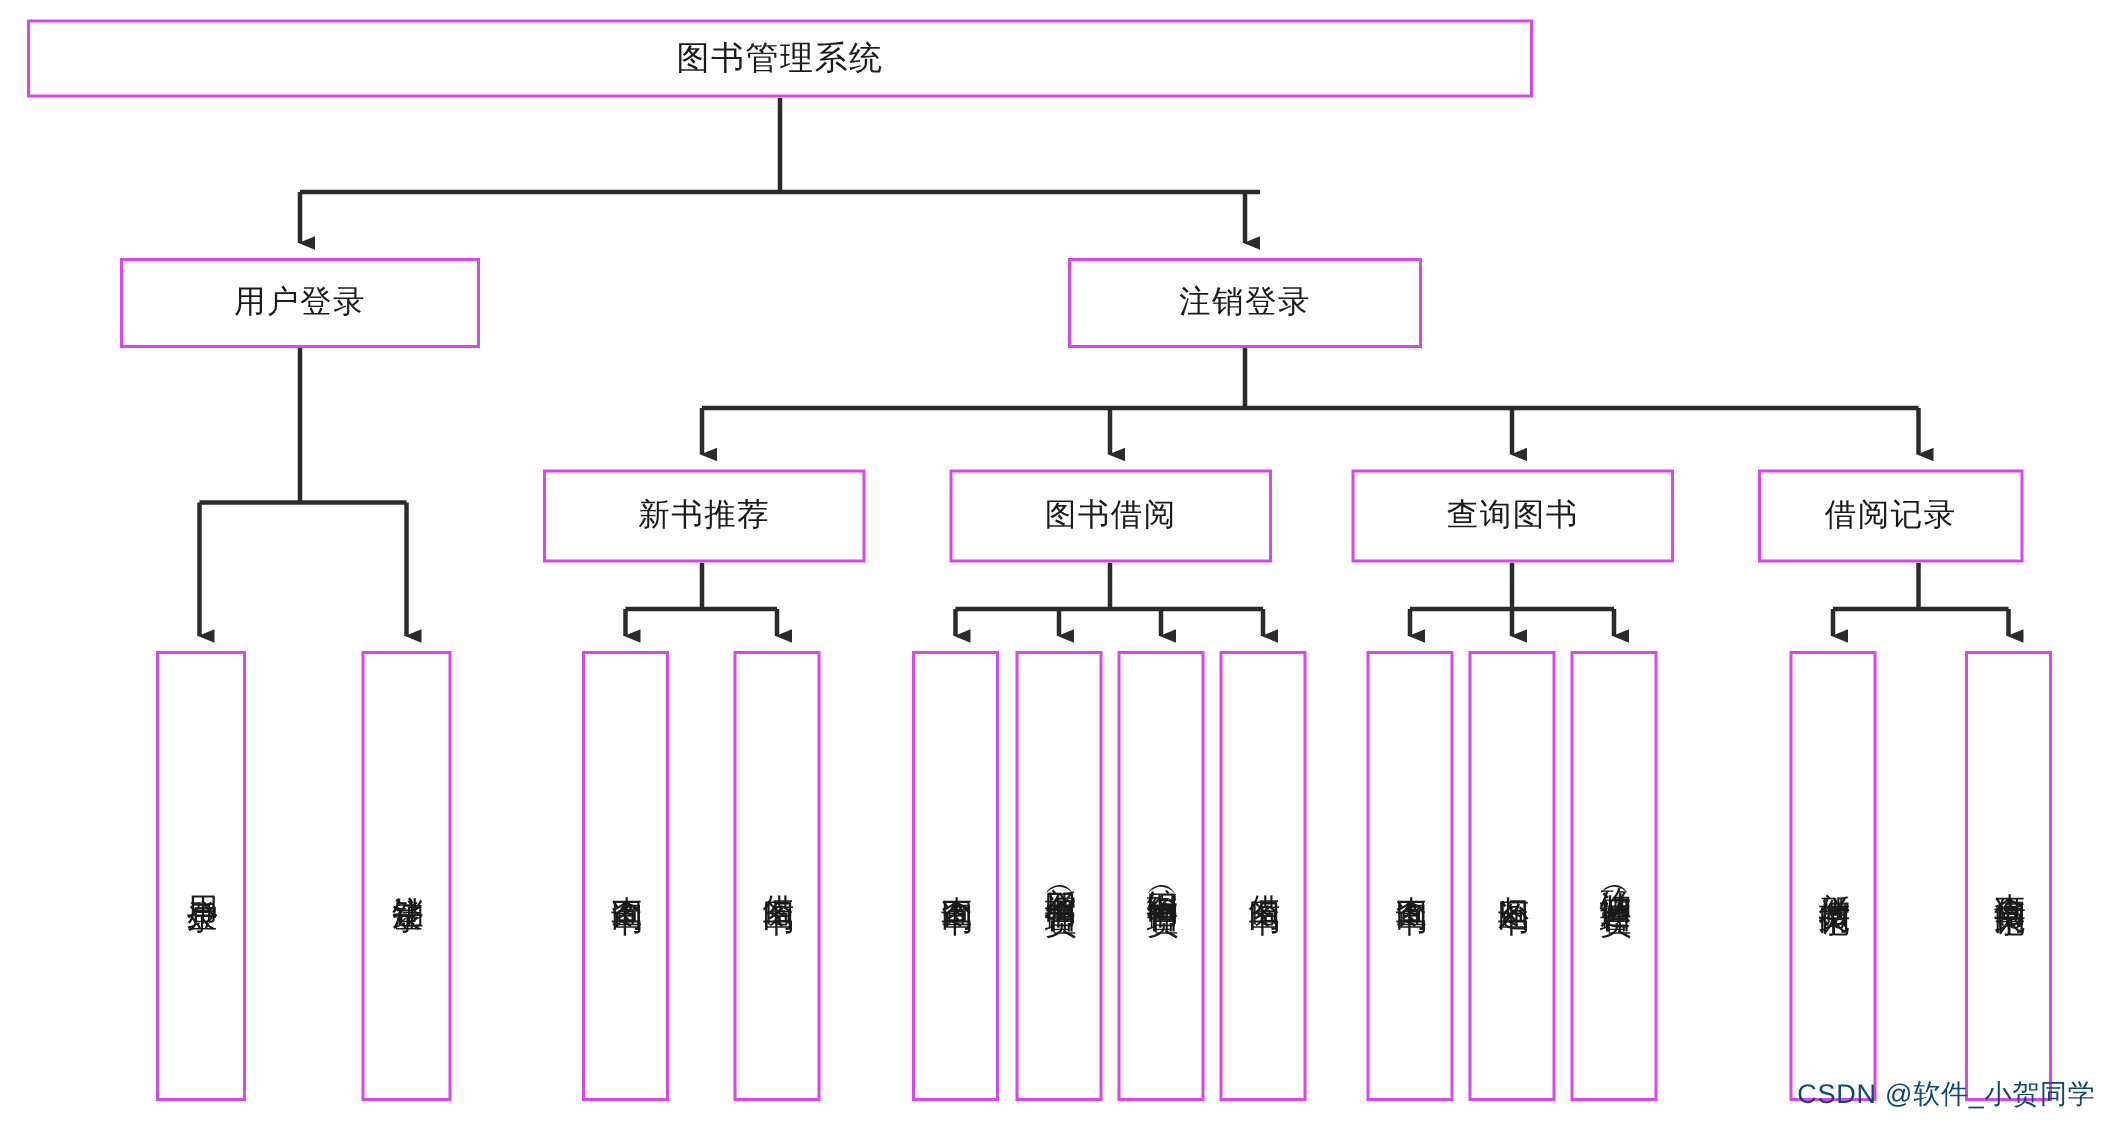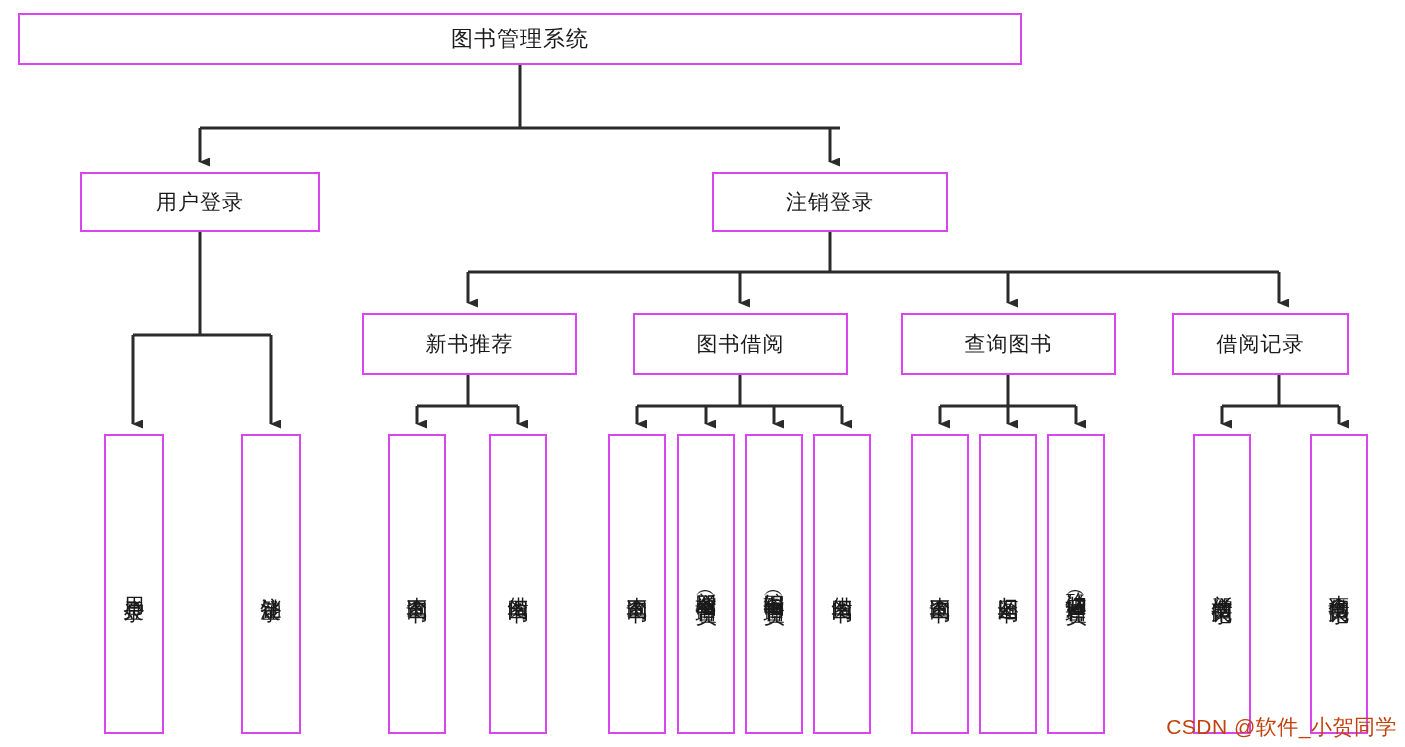--- a/index.html
+++ b/index.html
@@ -54,22 +54,22 @@
   }
   .node.v > span {
     writing-mode: vertical-rl;
     text-orientation: upright;
     display: block;
   }
   .watermark {
     position: absolute;
     right: 8px;
     bottom: 6px;
-    font-size: 21px;
-    color: #c2410c;
+    font-size: 18px;
+    color: #0c4a6e;
     letter-spacing: 0.5px;
     white-space: nowrap;
   }
 </style>
 </head>
 <body>
 
 <div id="canvas">
 
   <svg id="connectors" viewBox="0 0 1405 747" xmlns="http://www.w3.org/2000/svg">

